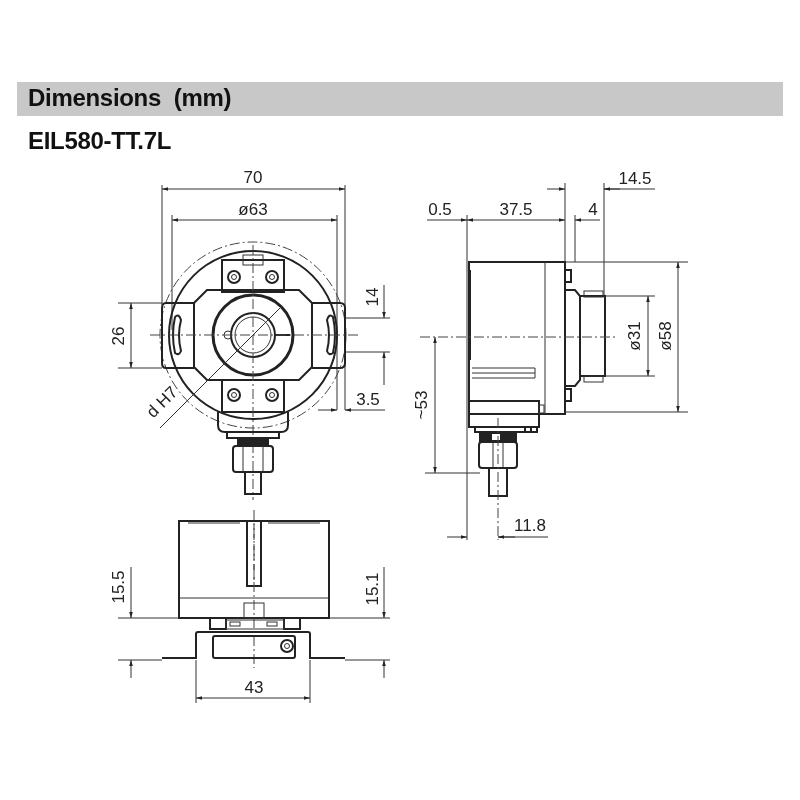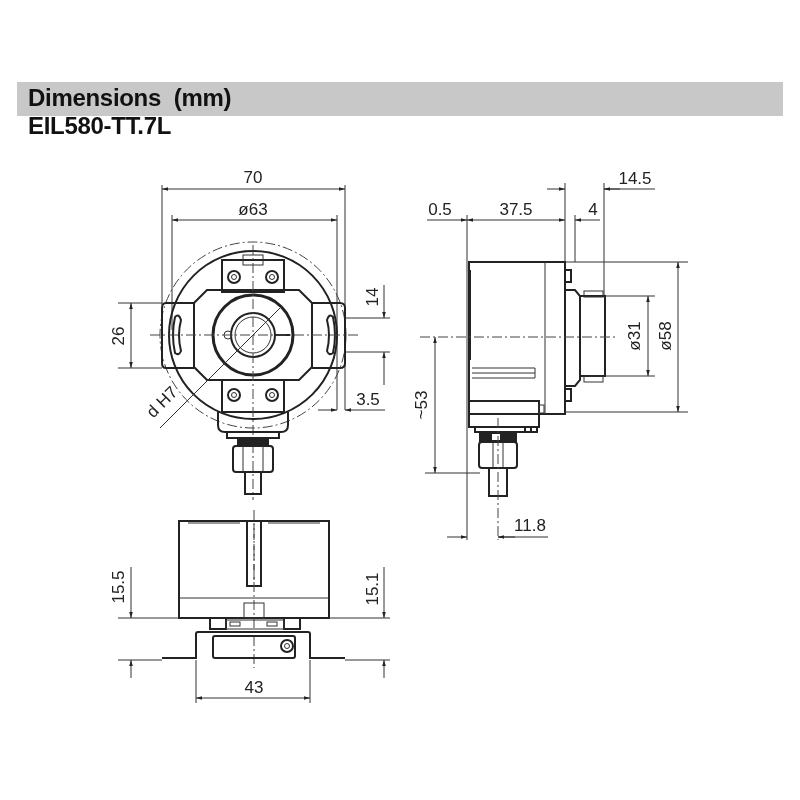--- a/index.html
+++ b/index.html
@@ -1,19 +1,19 @@
 <!DOCTYPE html>
 <html><head>
 <meta charset="utf-8">
 <style>
   html, body { margin:0; padding:0; background:#ffffff; }
   body { width:800px; height:800px; position:relative; overflow:hidden; font-family:"Liberation Sans", sans-serif; }
   .header-bar { position:absolute; left:17px; top:82px; width:766px; height:34px; background:#c8c8c8; }
   .header-title { position:absolute; left:28px; top:84px; font-size:24px; font-weight:bold; color:#111; letter-spacing:-0.3px; white-space:pre; }
-  .model-title { position:absolute; left:28px; top:112px; font-size:24px; font-weight:bold; color:#111; letter-spacing:-0.3px; }
+  .model-title { position:absolute; left:28px; top:127px; font-size:24px; font-weight:bold; color:#111; letter-spacing:-0.3px; }
   svg.drawing { position:absolute; left:0; top:0; width:800px; height:800px; }
   .dim { font-family:"Liberation Sans", sans-serif; font-size:17px; fill:#222; }
   .ln { stroke:#333; stroke-width:1; fill:none; }
   .thk { stroke:#222; stroke-width:2; fill:none; }
   .thk3 { stroke:#222; stroke-width:3; fill:none; }
   .ctr { stroke:#444; stroke-width:1; fill:none; stroke-dasharray:10 3 2 3; }
   .dash { stroke:#444; stroke-width:1; fill:none; stroke-dasharray:6 4; }
 </style>
 </head>
 <body>

